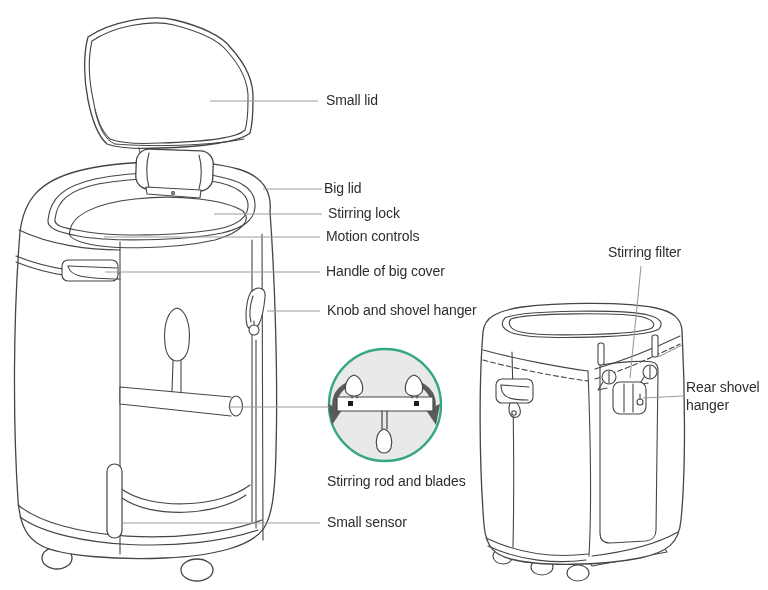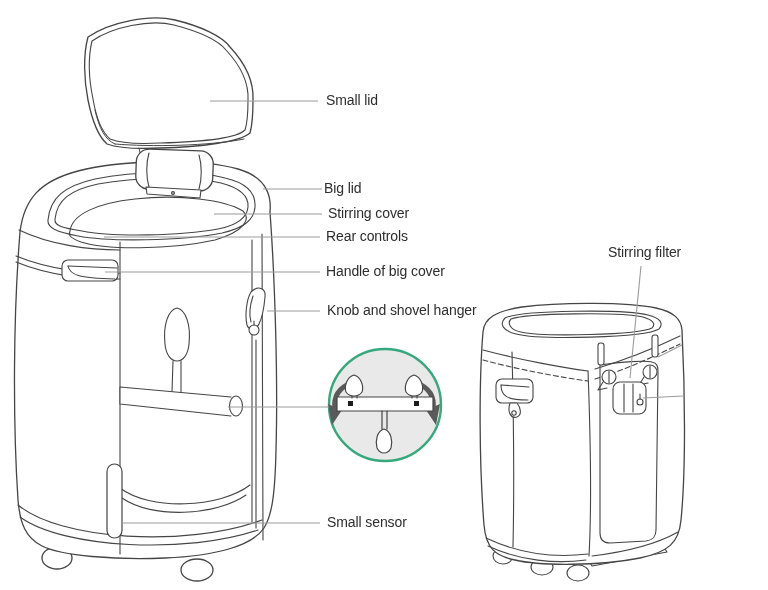--- a/index.html
+++ b/index.html
@@ -224,19 +224,22 @@
       <line x1="228" y1="407" x2="329" y2="407"></line>
       <line x1="121" y1="523" x2="320" y2="523"></line>
       <line x1="641" y1="266" x2="630" y2="378"></line>
       <line x1="682" y1="345" x2="658" y2="357"></line>
       <line x1="683" y1="396" x2="643" y2="398"></line>
     </g>
   </svg>
 
   <div class="label" style="left:326px;top:92px">Small lid</div>
   <div class="label" style="left:324px;top:180px">Big lid</div>
-  <div class="label" style="left:328px;top:205px">Stirring cover</div>
-  <div class="label" style="left:326px;top:228px">Rear controls</div>
+  <div class="label" style="left:328px;top:205px">Stirring lock</div>
+  <div class="label" style="left:326px;top:228px">Motion controls</div>
   <div class="label" style="left:326px;top:263px">Handle of big cover</div>
   <div class="label" style="left:327px;top:302px">Knob and shovel hanger</div>
+  <div class="label" style="left:327px;top:473px">Stirring rod and blades</div>
   <div class="label" style="left:327px;top:514px">Small sensor</div>
   <div class="label" style="left:608px;top:244px">Stirring filter</div>
+  <div class="label" style="left:686px;top:379px">Rear shovel
+hanger</div>
 </div>
 
 </body></html>

